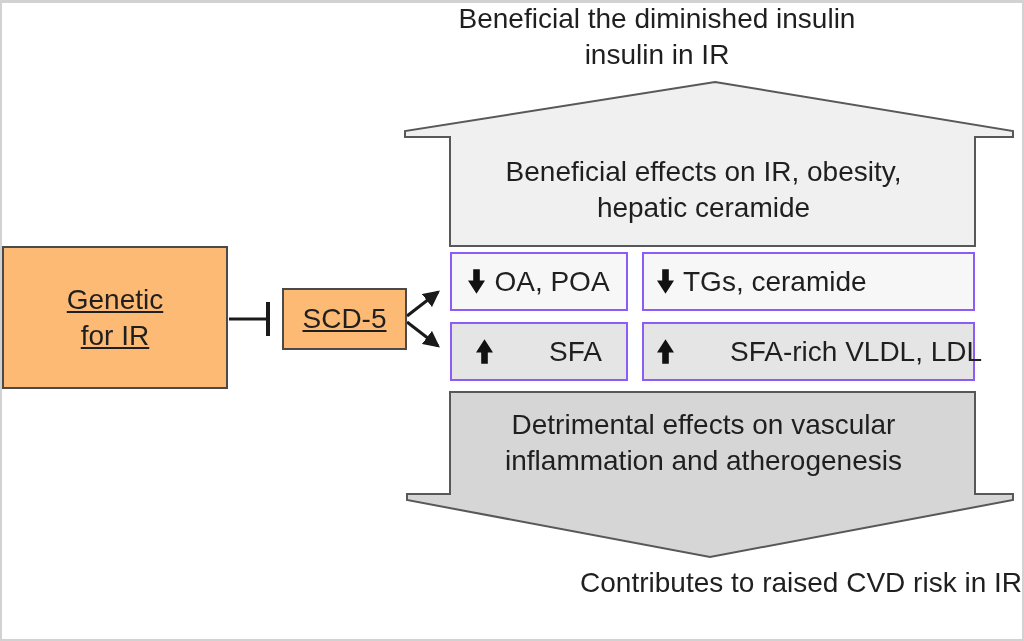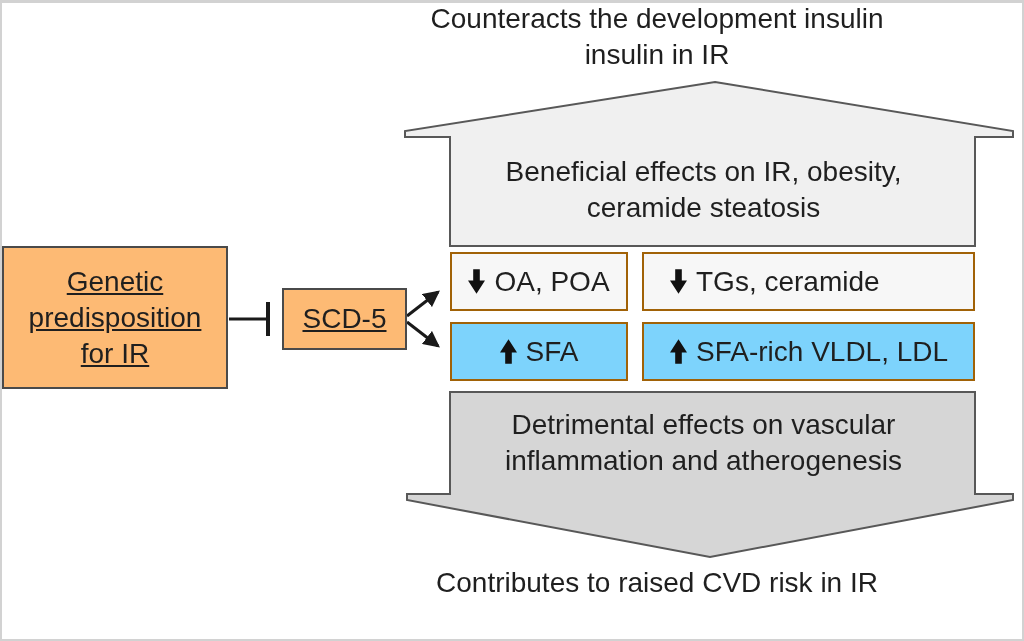--- a/index.html
+++ b/index.html
@@ -33,28 +33,28 @@
     text-align:center;font-size:28px;line-height:36px;color:#1f1f1f;
     padding-right:18px;box-sizing:border-box;
   }
   .node-box{
     display:flex;flex-direction:column;justify-content:center;align-items:center;
     background:#fdba74;border:2px solid #4a4a4a;box-sizing:border-box;
     text-align:center;font-size:28px;line-height:36px;color:#1f1f1f;text-decoration:underline;
   }
   .effect-box{
     display:flex;align-items:center;
-    border:2px solid #a16207;box-sizing:border-box;
+    border:2px solid #8b5cf6;box-sizing:border-box;
     font-size:28px;color:#1f1f1f;white-space:nowrap;
   }
   .effect-box .glyph{flex:0 0 auto;display:block;margin-right:9px;}
   .fill-lighter{background:#f7f7f7;}
-  .fill-gray{background:#7dd3fc;}
+  .fill-gray{background:#e5e5e5;gap:47px;}
   .just-center{justify-content:center;}
-  .just-left{justify-content:flex-start;padding-left:26px;}
+  .just-left{justify-content:flex-start;padding-left:13px;}
 </style>
 </head>
 <body>
 
 <div class="figure">
 
   <div class="frame"></div>
 
   <svg class="overlay" width="1024" height="641" viewBox="0 0 1024 641">
     <defs>
@@ -70,27 +70,27 @@
     <g stroke="#1a1a1a">
       <line x1="229" y1="319" x2="266" y2="319" stroke-width="3"></line>
       <line x1="268" y1="302" x2="268" y2="336" stroke-width="4"></line>
     </g>
 
     <line x1="407" y1="316" x2="438" y2="292" stroke="#1a1a1a" stroke-width="3" marker-end="url(#ah)"></line>
     <line x1="407" y1="322" x2="438" y2="346" stroke="#1a1a1a" stroke-width="3" marker-end="url(#ah)"></line>
   </svg>
 
   <div class="txt caption" style="left:292px;top:1px;width:840px;width:730px;">
-    <span>Counteracts the development insulin</span>
+    <span>Beneficial the diminished insulin</span>
     <span>insulin in IR</span>
   </div>
 
   <div class="txt arrow-body-label" style="left:450px;top:133px;width:525px;height:113px;">
     <span>Beneficial effects on IR, obesity,</span>
-    <span>ceramide steatosis</span>
+    <span>hepatic ceramide</span>
   </div>
 
   <div class="txt effect-box fill-lighter just-center" style="left:450px;top:252px;width:178px;height:59px;">
     <svg class="glyph" width="17" height="25" viewBox="0 0 18 26">
       <path d="M5.5,0 L12.5,0 L12.5,12 L18,12 L9,26 L0,12 L5.5,12 Z" fill="#111111"></path>
     </svg>
     <span>OA, POA</span>
   </div>
 
   <div class="txt effect-box fill-lighter just-left" style="left:642px;top:252px;width:333px;height:59px;">
@@ -114,25 +114,24 @@
 
   <div class="txt effect-box fill-gray just-left" style="left:642px;top:322px;width:333px;height:59px;">
     <svg class="glyph" width="17" height="25" viewBox="0 0 18 26">
       <path d="M5.5,26 L12.5,26 L12.5,14 L18,14 L9,0 L0,14 L5.5,14 Z" fill="#111111"></path>
     </svg>
     <span>SFA-rich VLDL, LDL</span>
   </div>
 
   <div class="txt node-box" style="left:2px;top:246px;width:226px;height:143px;">
     <span>Genetic</span>
-    <span>predisposition</span>
     <span>for IR</span>
   </div>
 
   <div class="txt node-box" style="left:282px;top:288px;width:125px;height:62px;">
     <span>SCD-5</span>
   </div>
 
-  <div class="txt caption cap-bottom" style="left:292px;top:564px;width:730px;">
+  <div class="txt caption cap-bottom" style="left:292px;top:564px;width:730px;text-align:right;">
     <span>Contributes to raised CVD risk in IR</span>
   </div>
 
 </div>
 
 </body></html>

